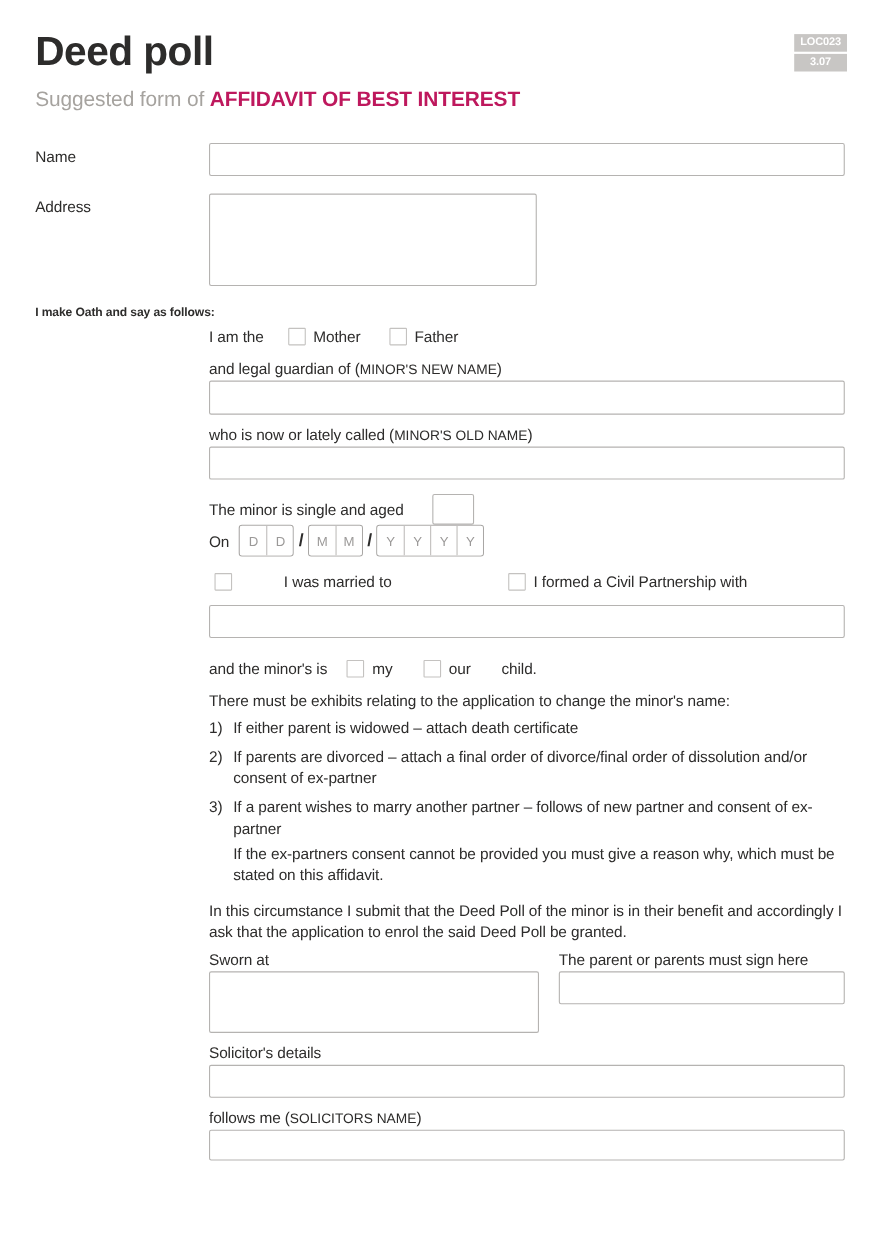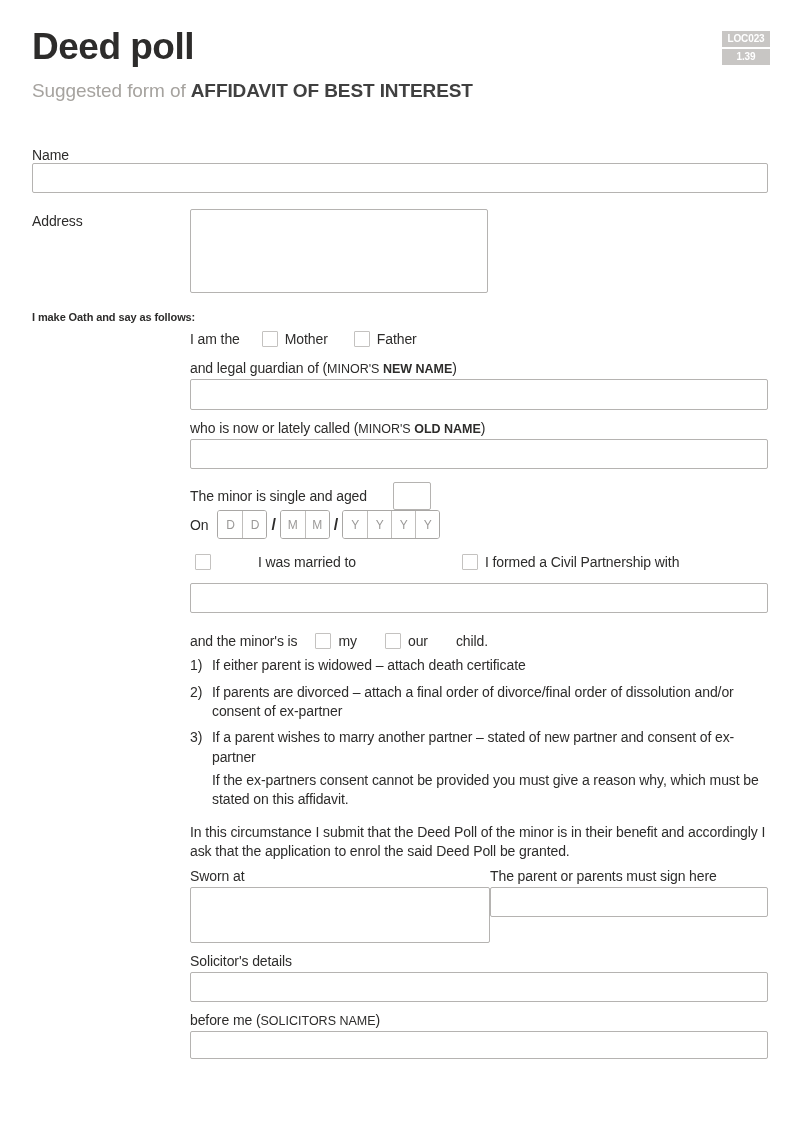--- a/index.html
+++ b/index.html
@@ -34,21 +34,21 @@
   .badge .bpart {
     background:#c8c6c4;
     color:#ffffff;
     font-weight:bold;
     font-size:10px;
     text-align:center;
     padding:2px 0 3px 0;
   }
   .subtitle { margin-top:13px; font-size:19px; }
   .subtitle .grey { color:#a6a39f; }
-  .subtitle .strong { font-weight:bold; color:#404040; }
+  .subtitle .strong { font-weight:bold; color:#be185d; }
 
   
   .frow { display:flex; }
   .flabel { width:158px; flex-shrink:0; padding-top:4px; }
   .flabel.bold { font-weight:bold; line-height:1.18; padding-right:20px; }
   .fmain { flex:1; min-width:0; }
 
   input[type=text], textarea {
     border:1px solid #b5b3b1;
     border-radius:2px;
@@ -81,21 +81,21 @@
   .cbgroup { display:flex; align-items:center; gap:7px; }
 
   
   .oath-head { margin-top:18px; font-weight:bold; font-size:11px; }
   .iam-row { margin-top:8px; display:flex; align-items:center; }
   .iam-row .lead { margin-right:22px; }
   .iam-row .gap2 { margin-left:26px; }
 
   .fieldlabel { margin-top:13px; }
   .caps { font-size:12.5px; letter-spacing:0; }
-  .caps.b { font-weight:bold; }
+  .caps.b { font-weight:normal; }
   .mt3 { margin-top:3px; }
 
   .aged-row { margin-top:13px; display:flex; align-items:center; gap:26px; }
 
   .date-row { display:flex; align-items:center; }
   .date-row .onlbl { margin-right:9px; }
   .dgroup {
     display:flex;
     border:1px solid #a9a7a5;
     border-radius:3px;
@@ -127,44 +127,44 @@
 
   
   .reason-row { margin-top:18px; }
   .exh-intro { margin-top:13px; }
   .exh-item { display:flex; margin-top:7px; line-height:1.38; }
   .exh-item .num { width:22px; flex-shrink:0; }
   .exh-note { margin-top:4px; padding-left:22px; line-height:1.38; }
   .closing { margin-top:13px; line-height:1.38; }
 
   
-  .sworn-cols { margin-top:7px; display:flex; }
+  .sworn-cols { margin-top:7px; display:flex; gap:18px; }
   .sworn-left { width:300px; flex-shrink:0; }
   .sworn-right { flex:1; min-width:0; }
   .collbl { margin-bottom:3px; }
 
   .sec-lbl { margin-top:10px; }
 </style>
 </head>
 <body>
 
 <div class="page">
 
   <div class="badge">
     <div class="bpart">LOC023</div>
-    <div class="bpart">1.39</div>
+    <div class="bpart">3.07</div>
   </div>
 
   <h1 class="title">Deed poll</h1>
 
   <div class="subtitle">
     <span class="grey">Suggested form of </span><span class="strong">AFFIDAVIT OF BEST INTEREST</span>
   </div>
 
-  <div class="frow" style="margin-top:41px;flex-direction:column;">
+  <div class="frow" style="margin-top:28px;">
     <div class="flabel">Name</div>
     <div class="fmain">
       <input type="text" class="in-full" style="">
     </div>
   </div>
 
   <div class="frow" style="margin-top:16px;justify-content:space-between;">
     <div class="flabel">Address</div>
     <div class="fmain">
       <textarea class="ta-address" style=""></textarea>
@@ -249,52 +249,53 @@
         <span class="child">child.</span>
       </div>
 
     </div>
   </div>
 
 
   <div class="frow">
     <div class="flabel"></div>
     <div class="fmain">
+      <div class="exh-intro">There must be exhibits relating to the application to change the minor's name:</div>
 
       <div class="exh-item">
         <span class="num">1)</span>
         <span>If either parent is widowed – attach death certificate</span>
       </div>
       <div class="exh-item">
         <span class="num">2)</span>
         <span>If parents are divorced – attach a final order of divorce/final order of dissolution and/or consent of ex-partner</span>
       </div>
       <div class="exh-item">
         <span class="num">3)</span>
-        <span>If a parent wishes to marry another partner – stated of new partner and consent of ex-partner</span>
+        <span>If a parent wishes to marry another partner – follows of new partner and consent of ex-partner</span>
       </div>
       <div class="exh-note">If the ex-partners consent cannot be provided you must give a reason why, which must be stated on this affidavit.</div>
 
       <div class="closing">In this circumstance I submit that the Deed Poll of the minor is in their benefit and accordingly I ask that the application to enrol the said Deed Poll be granted.</div>
 
       <div class="sworn-cols">
         <div class="sworn-left">
           <div class="collbl">Sworn at</div>
           <textarea class="ta-sworn" style=""></textarea>
         </div>
         <div class="sworn-right">
           <div class="collbl">The parent or parents must sign here</div>
           <input type="text" class="in-sign" style="">
         </div>
       </div>
 
       <div class="sec-lbl">Solicitor's details</div>
       <input type="text" class="in-full mt3" style="">
 
       <div class="sec-lbl">
-        <span>before me (</span><span class="caps">SOLICITORS NAME</span><span>)</span>
+        <span>follows me (</span><span class="caps">SOLICITORS NAME</span><span>)</span>
       </div>
       <input type="text" class="in-full mt3" style="height: 28px;">
 
     </div>
   </div>
 
 </div>
 
 </body></html>

